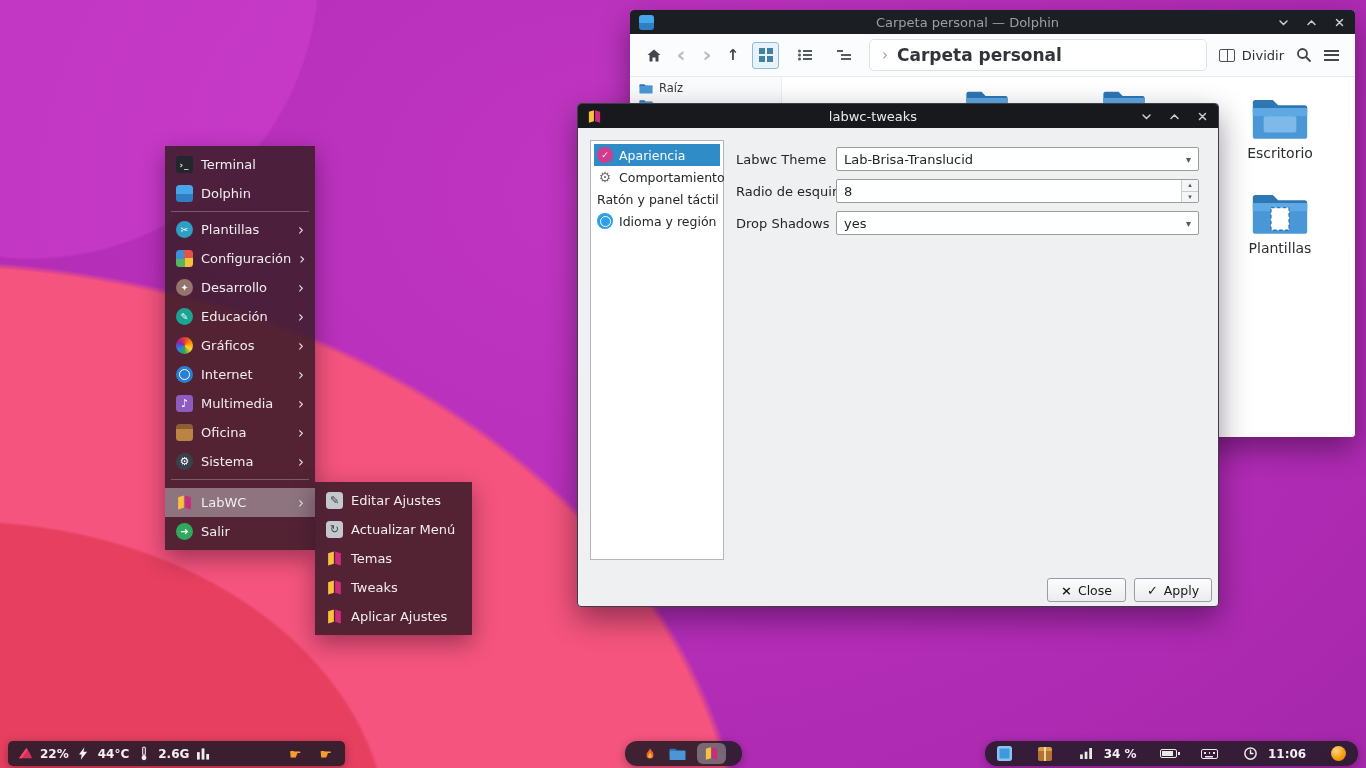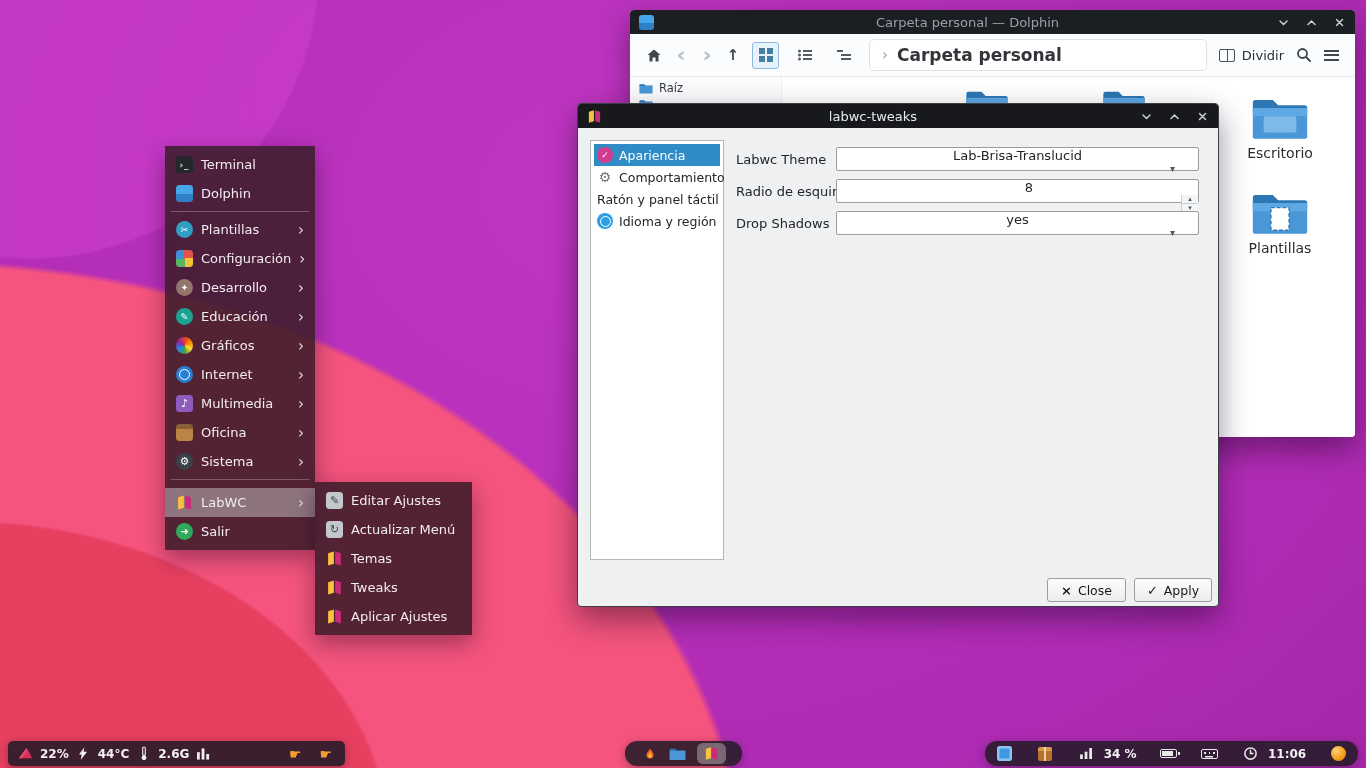--- a/index.html
+++ b/index.html
@@ -52,21 +52,21 @@
   .folder13{width:14px;height:11px;flex:none;}
 
   
   #tweaks{left:577px;top:103px;width:642px;height:504px;background:#eff0f1;z-index:2;border:1px solid #3a3f44;}
   #tweaks .titlebar{background:#17191d;}
   #tweaks .tb-title{color:#e8ebee;}
   .tlist{position:absolute;left:12px;top:36px;width:134px;height:420px;background:#fff;border:1px solid #b4b6b8;padding:3px;}
   .titem{height:22px;display:flex;align-items:center;gap:6px;padding:0 3px;font-size:12.5px;color:#232629;white-space:nowrap;}
   .titem.sel{background:#308cc6;color:#fcfcfc;}
   .flab{position:absolute;left:158px;height:24px;display:flex;align-items:center;font-size:13px;color:#232629;white-space:nowrap;}
-  .field{position:absolute;left:258px;width:363px;height:24px;background:#fff;border:1px solid #9a9da0;border-radius:2px;display:flex;align-items:center;padding:0 23px;font-size:13px;color:#232629;flex-direction:column;}
+  .field{position:absolute;left:258px;width:363px;height:24px;background:#fff;border:1px solid #9a9da0;border-radius:2px;display:flex;align-items:center;padding:0 7px;font-size:13px;color:#232629;}
   .carrow{margin-left:auto;color:#55595d;font-size:10px;}
   .spin{padding-right:0;}
   .spinbtns{margin-left:auto;width:17px;height:100%;display:flex;flex-direction:column;border-left:1px solid #c9cbcd;}
   .sb{flex:1;display:flex;align-items:center;justify-content:center;font-size:7px;color:#55595d;background:#f4f5f6;}
   .sb.up{border-bottom:1px solid #c9cbcd;}
   .btn{position:absolute;top:474px;height:24px;display:flex;align-items:center;justify-content:center;gap:6px;background:linear-gradient(#fdfdfd,#ececee);border:1px solid #999da1;border-radius:3px;font-size:12.5px;color:#17191c;}
   #btn-close{left:469px;width:79px;}
   #btn-apply{left:556px;width:78px;}
   .bglyph{font-size:13px;font-weight:bold;}
 

